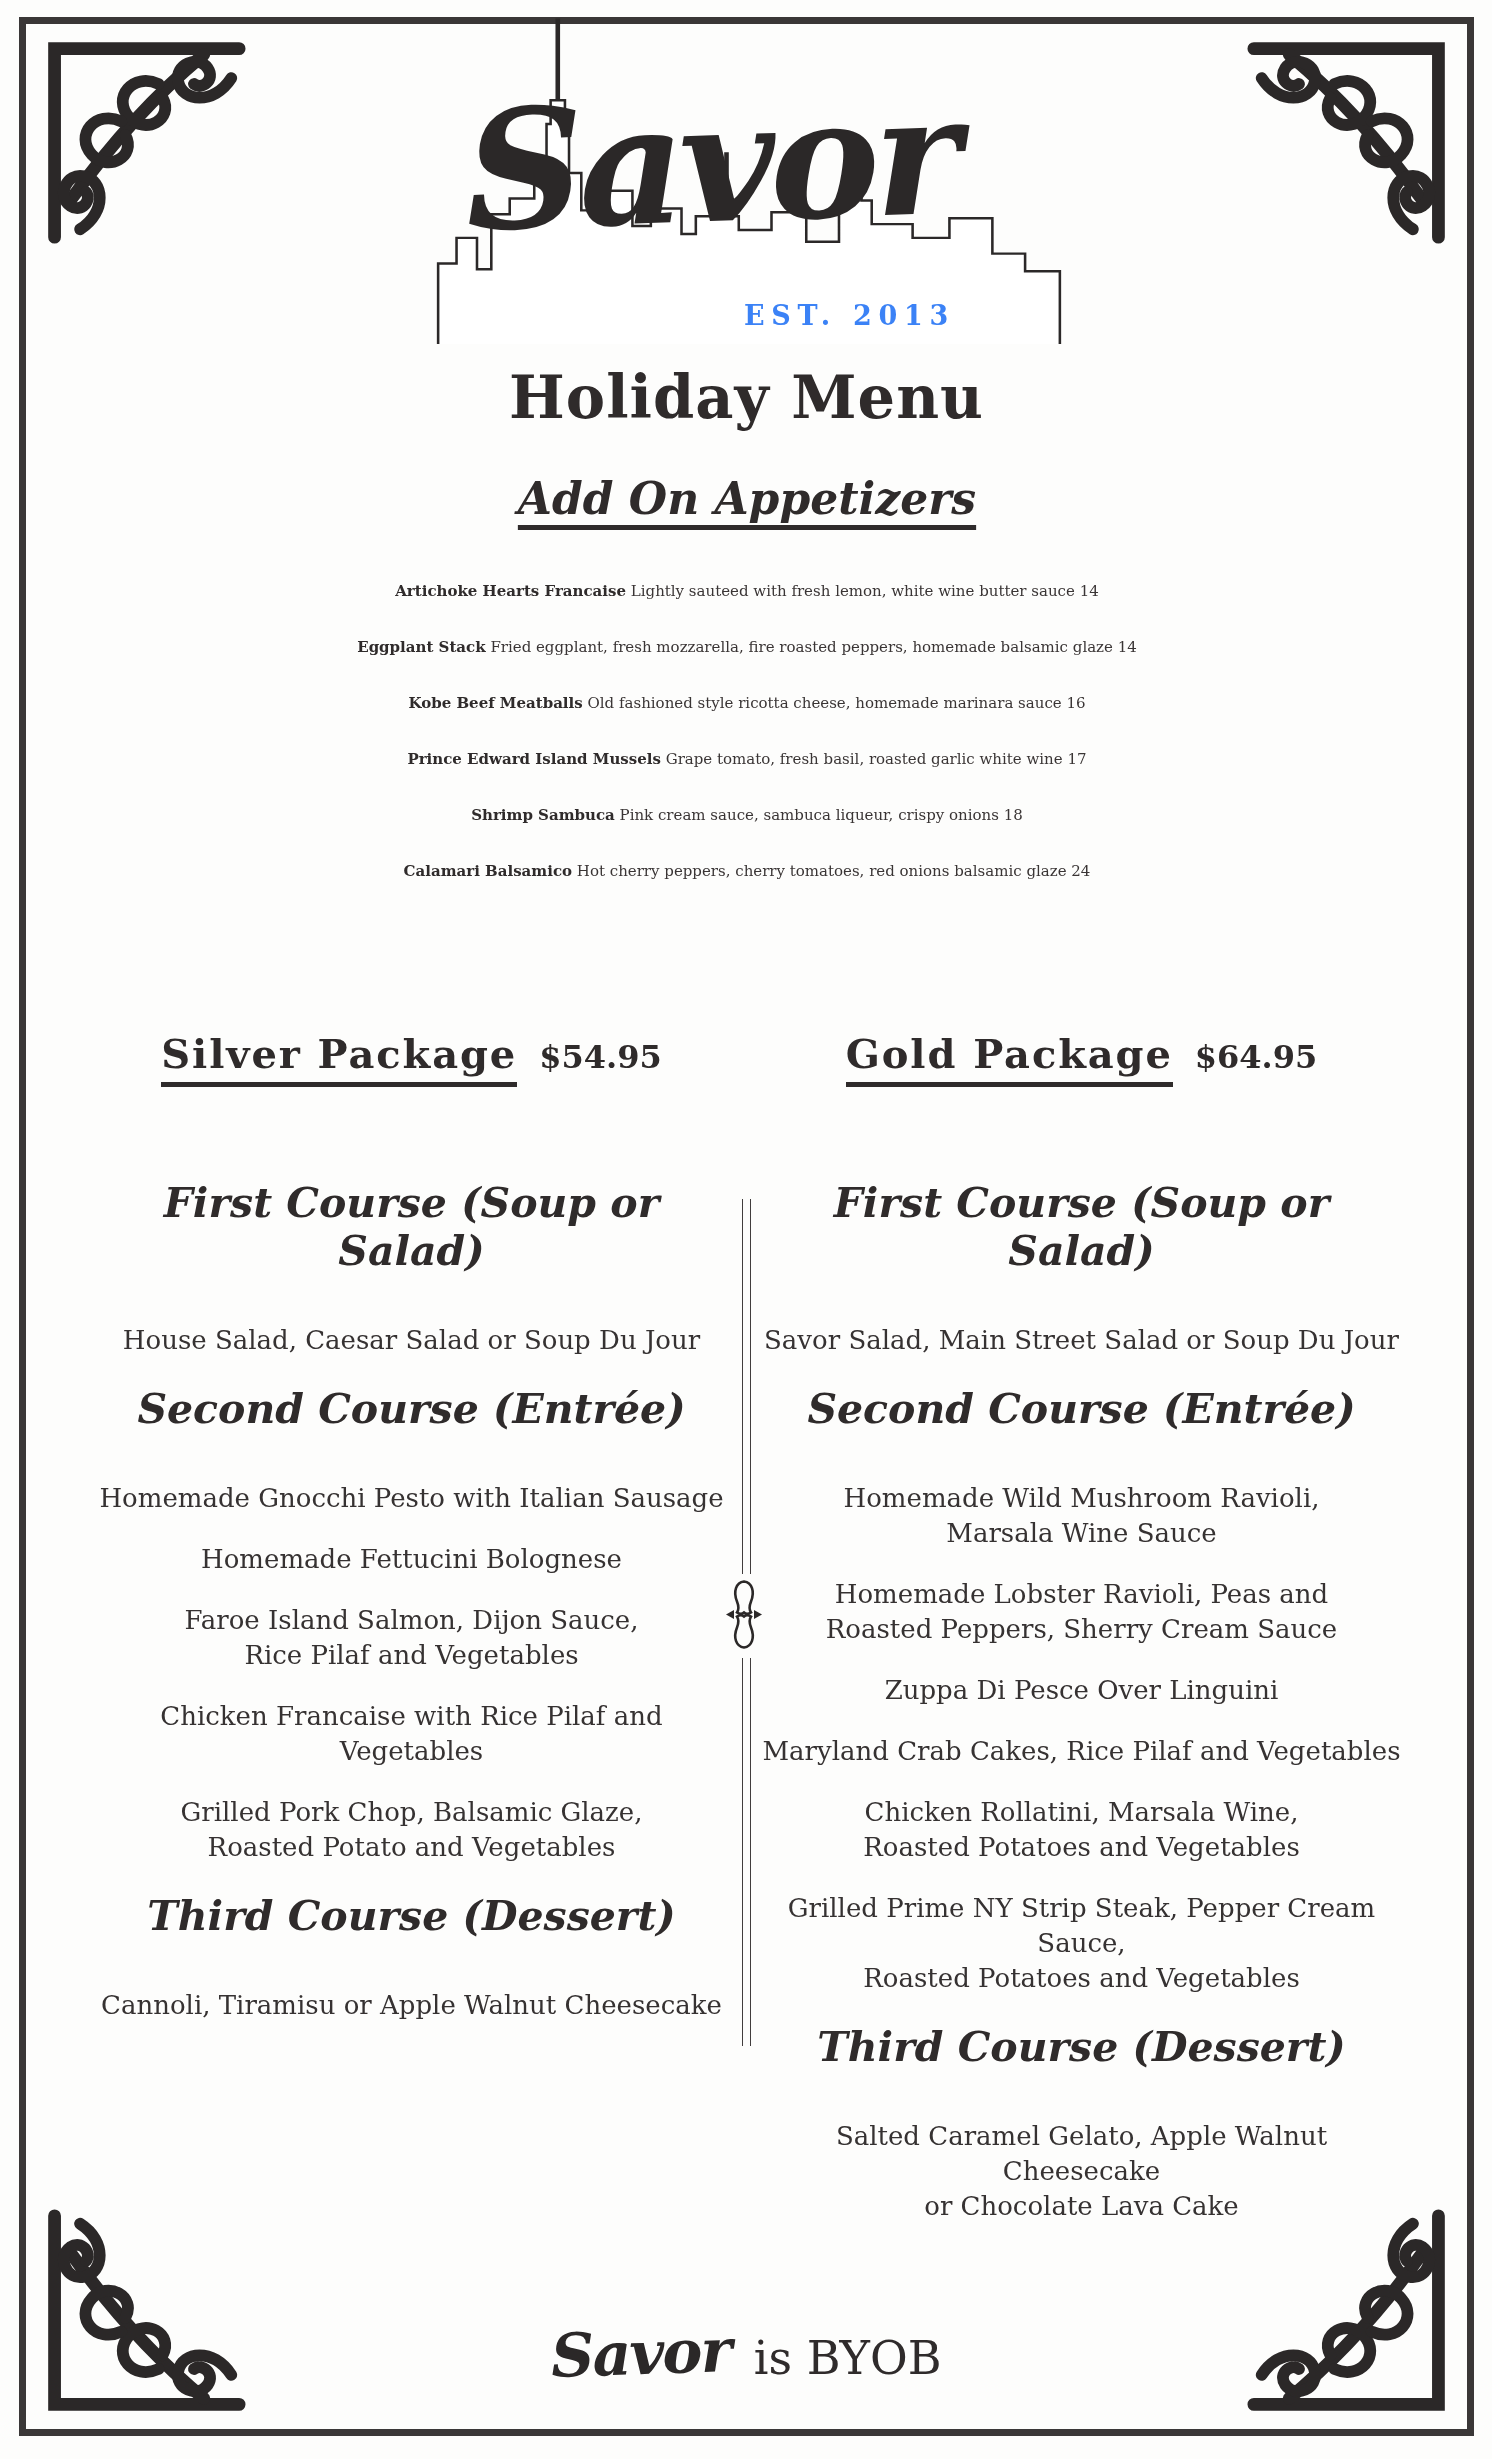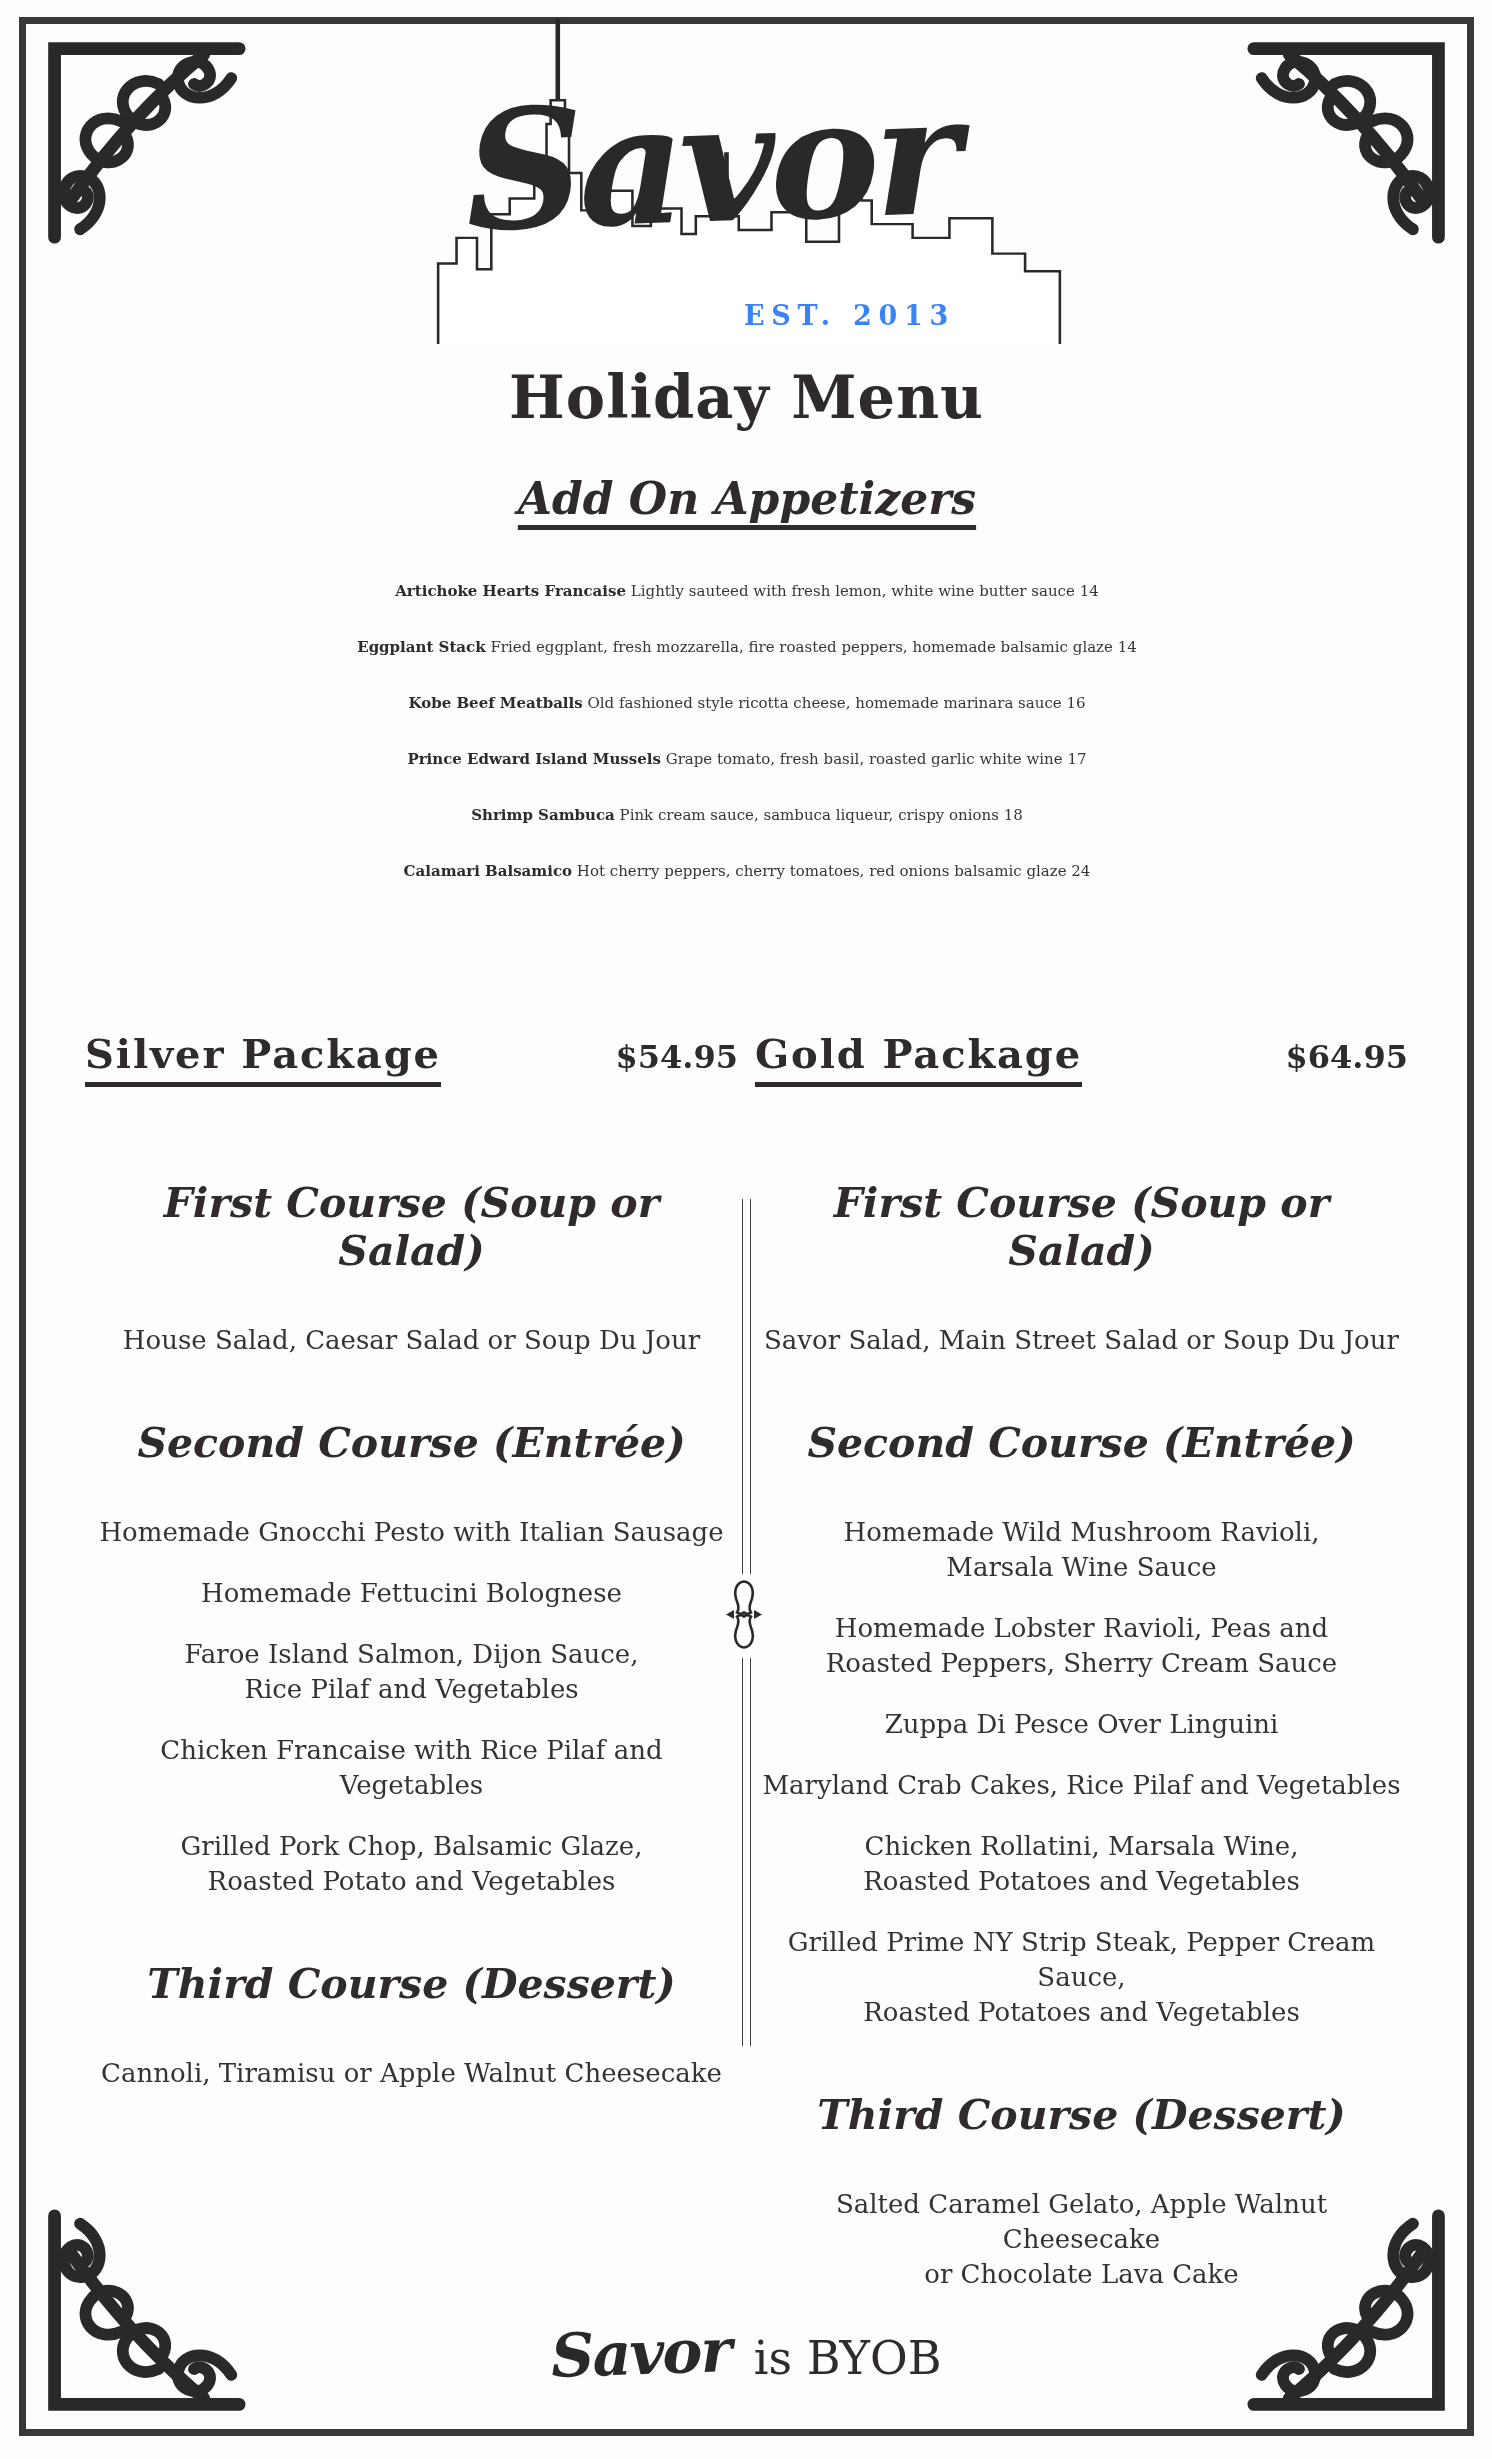--- a/index.html
+++ b/index.html
@@ -57,27 +57,27 @@
     text-decoration-thickness:4.8px;
     text-underline-offset:10.6px;
   }
   .app-row{font-size:15px;line-height:31px;margin-bottom:25px;color:#3a3535;}
   .app-name{font-weight:bold;color:#2f2b2b;}
 
   
   .col{position:absolute;top:1030px;width:653px;text-align:center;}
   .col.left{left:85px;}
   .col.right{left:755px;}
-  .pkg-header{display:flex;justify-content:space-between;align-items:baseline;gap:22px;}
+  .pkg-header{display:flex;justify-content:center;align-items:baseline;gap:22px;}
   .pkg-title{
     font-size:40px;font-weight:bold;color:#2f2b2b;letter-spacing:1.9px;
     border-bottom:5.8px solid #2f2b2b;padding-bottom:4.8px;
   }
   .pkg-price{font-size:32px;font-weight:bold;color:#2f2b2b;}
-  .course{margin-top:61px;}
+  .course{margin-top:27px;}
   .course.first{margin-top:92px;}
   .course-heading{
     font-style:italic;font-weight:600;font-size:41px;color:#2f2b2b;
     margin:0 0 48px 0;letter-spacing:0px;
   }
   .item{
     font-size:26px;line-height:35px;margin-bottom:26px;
     white-space:pre-line;color:#363232;
   }
 

